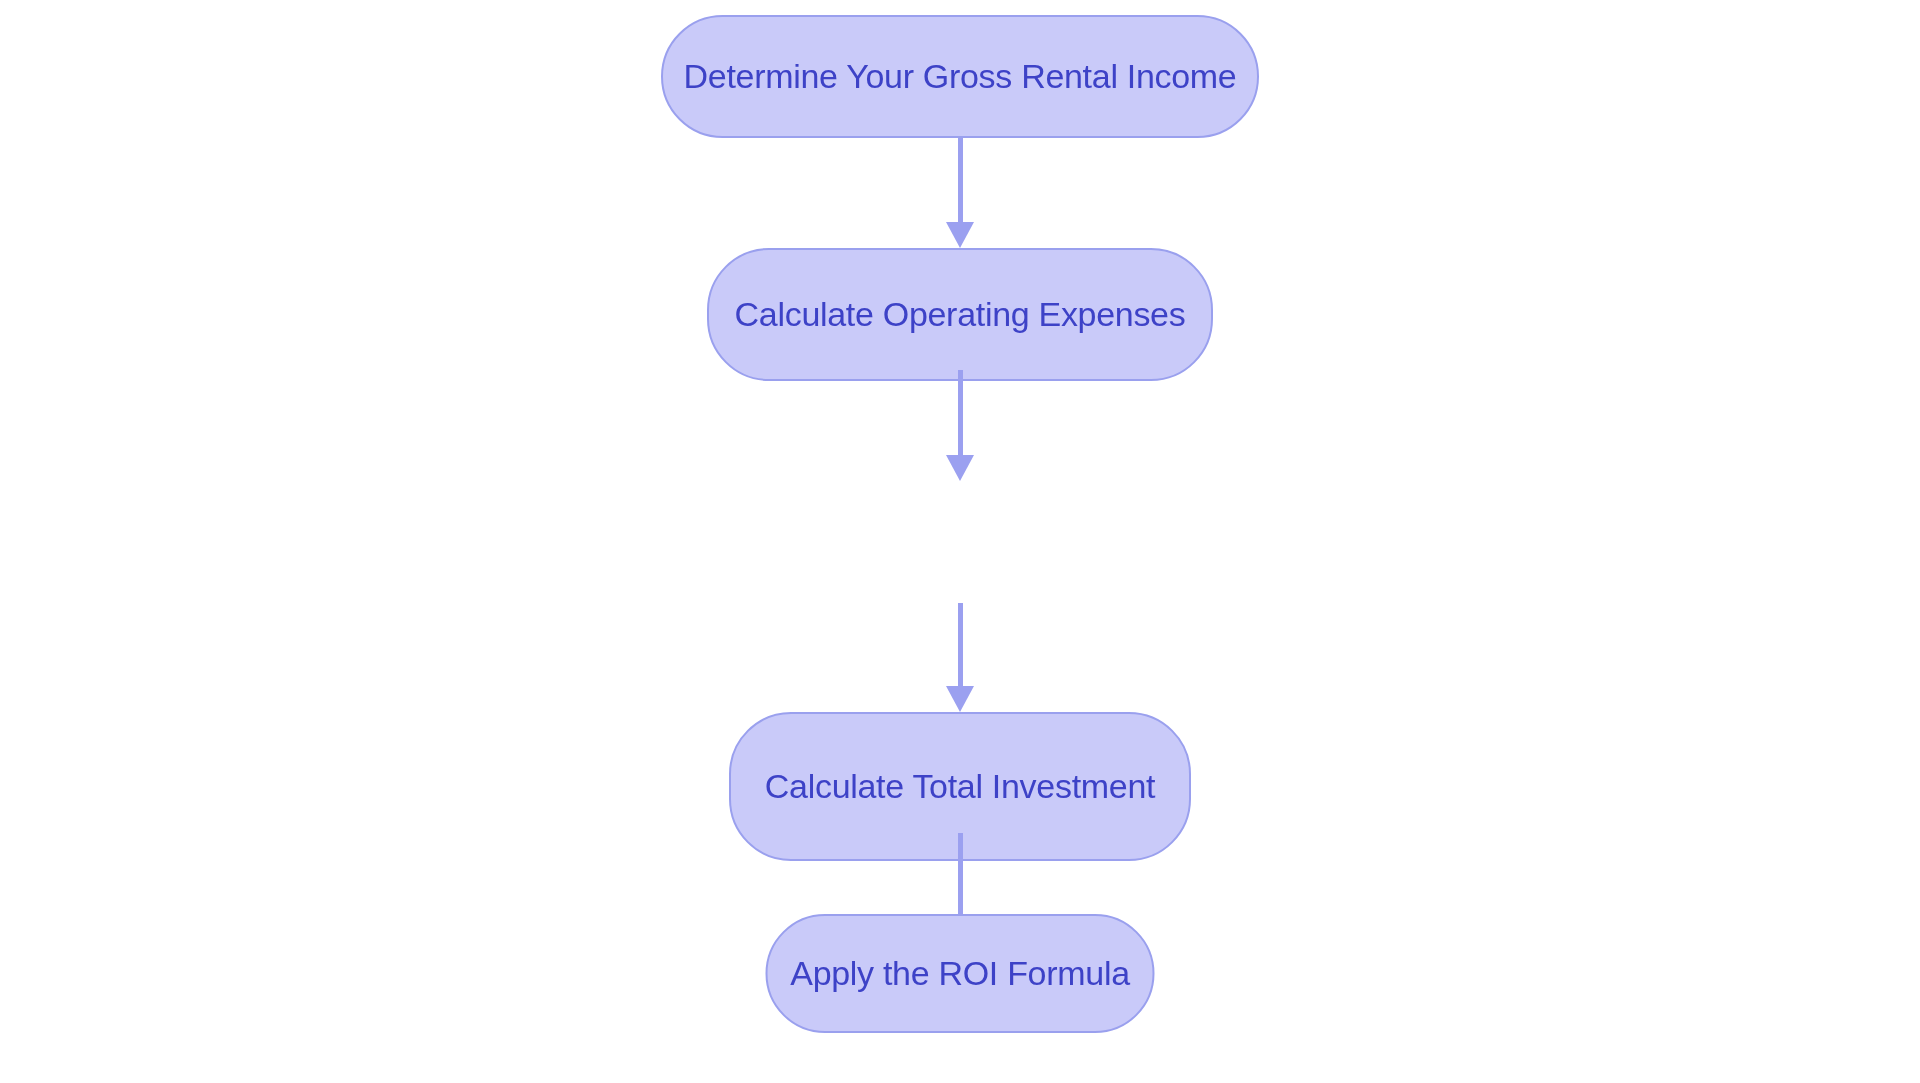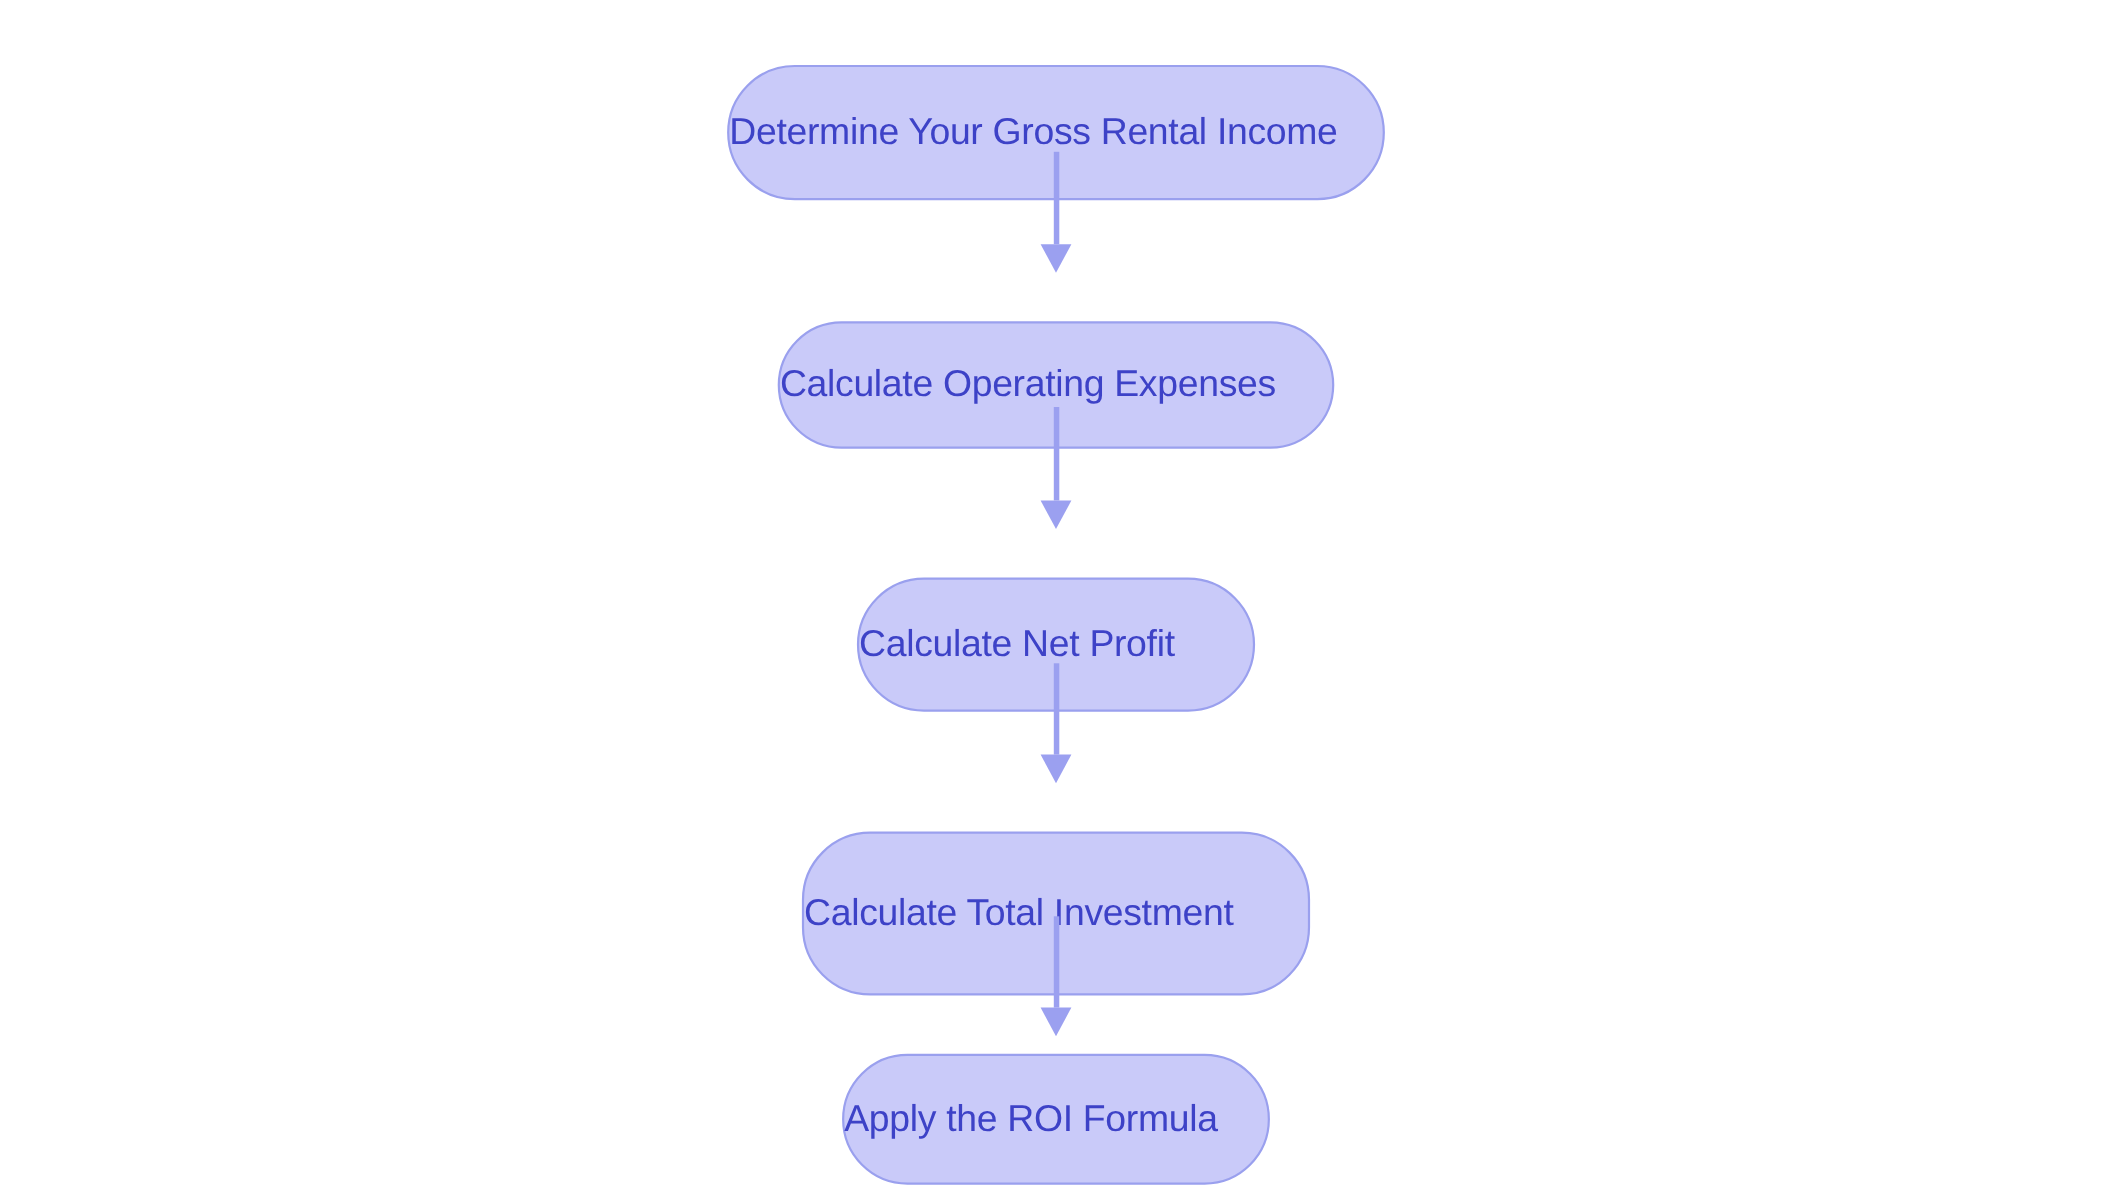--- a/index.html
+++ b/index.html
@@ -23,32 +23,32 @@
   }
   .node {
     position: absolute;
     left: 50%;
     transform: translateX(-50%);
     background: var(--node-fill);
     border: 2px solid var(--node-border);
     border-radius: 62px;
     display: flex;
     align-items: center;
-    margin-top: 44px;
+    justify-content: center;
   }
   .node span {
     color: var(--node-text);
     font-size: 34px;
     letter-spacing: -0.3px;
     white-space: nowrap;
     line-height: 1;
     padding-bottom: 2px;
   }
   .node-1 { top: 15px;  width: 598px; height: 123px; }
-  .node-2 { top: 248px; width: 506px; height: 116px; }
+  .node-2 { top: 248px; width: 506px; height: 133px; }
   .node-3 { top: 481px; width: 362px; height: 122px; }
   .node-4 { top: 712px; width: 462px; height: 149px; }
   .node-5 { top: 914px; width: 389px; height: 119px; }
 
   .connector {
     position: absolute;
     left: 50%;
     transform: translateX(-50%);
     width: 28px;
     display: flex;
@@ -87,23 +87,20 @@
 
   <div class="node node-2">
     <span>Calculate Operating Expenses</span>
   </div>
 
   <div class="connector conn-2">
     <div class="stem"></div>
     <div class="head"></div>
   </div>
 
-  <div class="node node-3">
-    <span>Calculate Net Profit</span>
-  </div>
 
   <div class="connector conn-3">
     <div class="stem"></div>
     <div class="head"></div>
   </div>
 
   <div class="node node-4">
     <span>Calculate Total Investment</span>
   </div>
 

